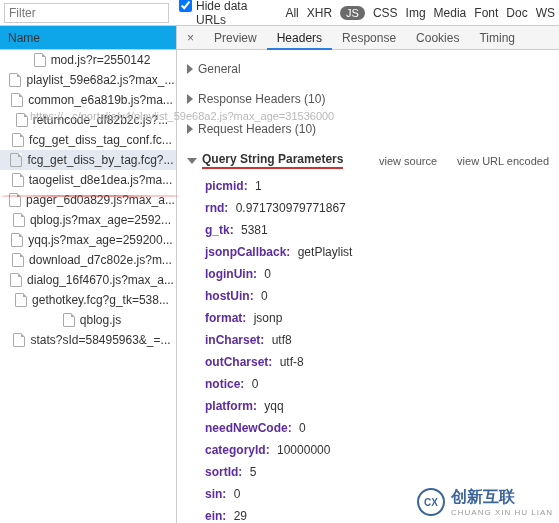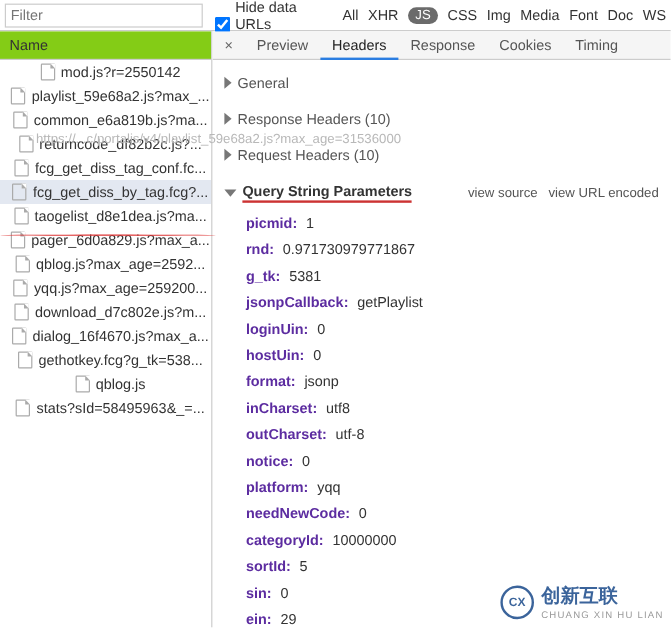--- a/index.html
+++ b/index.html
@@ -1,44 +1,44 @@
 <!DOCTYPE html>
 <html><head>
 <meta charset="utf-8">
 <style>
 * { box-sizing: border-box; margin: 0; padding: 0; }
 body { font-family: "Segoe UI", Arial, sans-serif; font-size: 12px; color: #333; width: 559px; height: 523px; overflow: hidden; position: relative; background: #fff; }
 .toolbar { display: flex; align-items: center; height: 26px; border-bottom: 1px solid #ccc; padding: 0 4px; }
 .filter-input { width: 165px; height: 20px; border: 1px solid #ccc; font-size: 12px; padding: 0 4px; color: #888; margin-right: 10px; }
-.checkbox-wrap { display: flex; align-items: flex-end; margin-right: 6px; }
+.checkbox-wrap { display: flex; align-items: flex-start; margin-right: 6px; }
 .checkbox-wrap input { margin-right: 4px; }
 .filters { display: flex; align-items: center; gap: 8px; font-size: 12px; }
 .filters span { cursor: pointer; text-align: center; }
 .filters .pill { background: #6b6b6b; color: #fff; border-radius: 7px; padding: 1px 6px; font-size: 11px; }
 .main { display: flex; height: 497px; }
 .left { width: 177px; border-right: 1px solid #ccc; overflow: hidden; }
-.left-head { height: 24px; line-height: 24px; padding-left: 8px; border-bottom: 1px solid #ccc; font-size: 12px; color: #333; background: #84cc16; }
+.left-head { height: 24px; line-height: 24px; padding-left: 8px; border-bottom: 1px solid #ccc; font-size: 12px; color: #333; background: #0ea5e9; }
 .row { display: flex; align-items: center; height: 20px; padding-left: 8px; font-size: 12px; color: #333; white-space: nowrap; overflow: hidden; cursor: pointer; justify-content: center; }
 .row.selected { background: #e3e8f1; }
 .file-icon { width: 12px; height: 14px; border: 1px solid #aaa; border-radius: 1px; margin-right: 5px; flex-shrink: 0; position: relative; }
 .file-icon::after { content: ''; position: absolute; top: -1px; right: -1px; border-top: 4px solid #fff; border-left: 4px solid #aaa; }
 .underline { position: absolute; left: 0; top: 195px; width: 180px; height: 2px; background: #d33; border-radius: 50%; transform: scaleY(0.5); }
 .right { flex: 1; overflow: hidden; }
 .tabs { display: flex; align-items: center; height: 24px; border-bottom: 1px solid #ccc; background: #f5f5f5; }
 .tab-x { padding: 0 10px; color: #666; cursor: pointer; }
 .tab { padding: 0 10px; height: 24px; line-height: 24px; color: #555; cursor: pointer; }
 .tab.active { color: #222; border-bottom: 2px solid #2a7de1; }
 .panel { padding: 6px 10px; }
 .sec { padding: 6px 0; font-size: 12px; }
 .sec-head { display: flex; align-items: center; color: #555; margin-bottom: 4px; }
 .tri { display: inline-block; width: 0; height: 0; margin-right: 5px; }
 .tri.right-t { border-top: 5px solid transparent; border-bottom: 5px solid transparent; border-left: 6px solid #777; }
 .tri.down-t { border-left: 5px solid transparent; border-right: 5px solid transparent; border-top: 6px solid #777; }
 .ghost-url { color: #b8b8b8; font-size: 11px; position: absolute; left: 30px; top: 110px; pointer-events: none; }
-.actions { display: flex; gap: 9px; margin-left: 32px; }
+.actions { display: flex; gap: 20px; margin-left: 32px; }
 .actions span { color: #555; font-size: 11px; }
 .qhead { font-weight: bold; color: #333; border-bottom: 2px solid #c33; display: inline-block; padding-bottom: 1px; }
 .kv { padding: 4px 0 4px 18px; font-size: 12px; }
 .kv b { color: #5c2ca0; font-weight: bold; margin-right: 4px; }
 .kv span.val { color: #333; }
 .watermark { position: absolute; right: 6px; bottom: 6px; display: flex; align-items: center; gap: 6px; opacity: 0.85; }
 .wm-logo { width: 28px; height: 28px; border: 2px solid #1a4a8a; border-radius: 50%; display:flex; align-items:center; justify-content:center; color:#1a4a8a; font-weight:bold; font-size:10px;}
 .wm-text { font-size: 16px; color: #1a4a8a; font-weight: bold; }
 .wm-sub { font-size: 8px; color: #888; letter-spacing: 1px; }
 </style>

